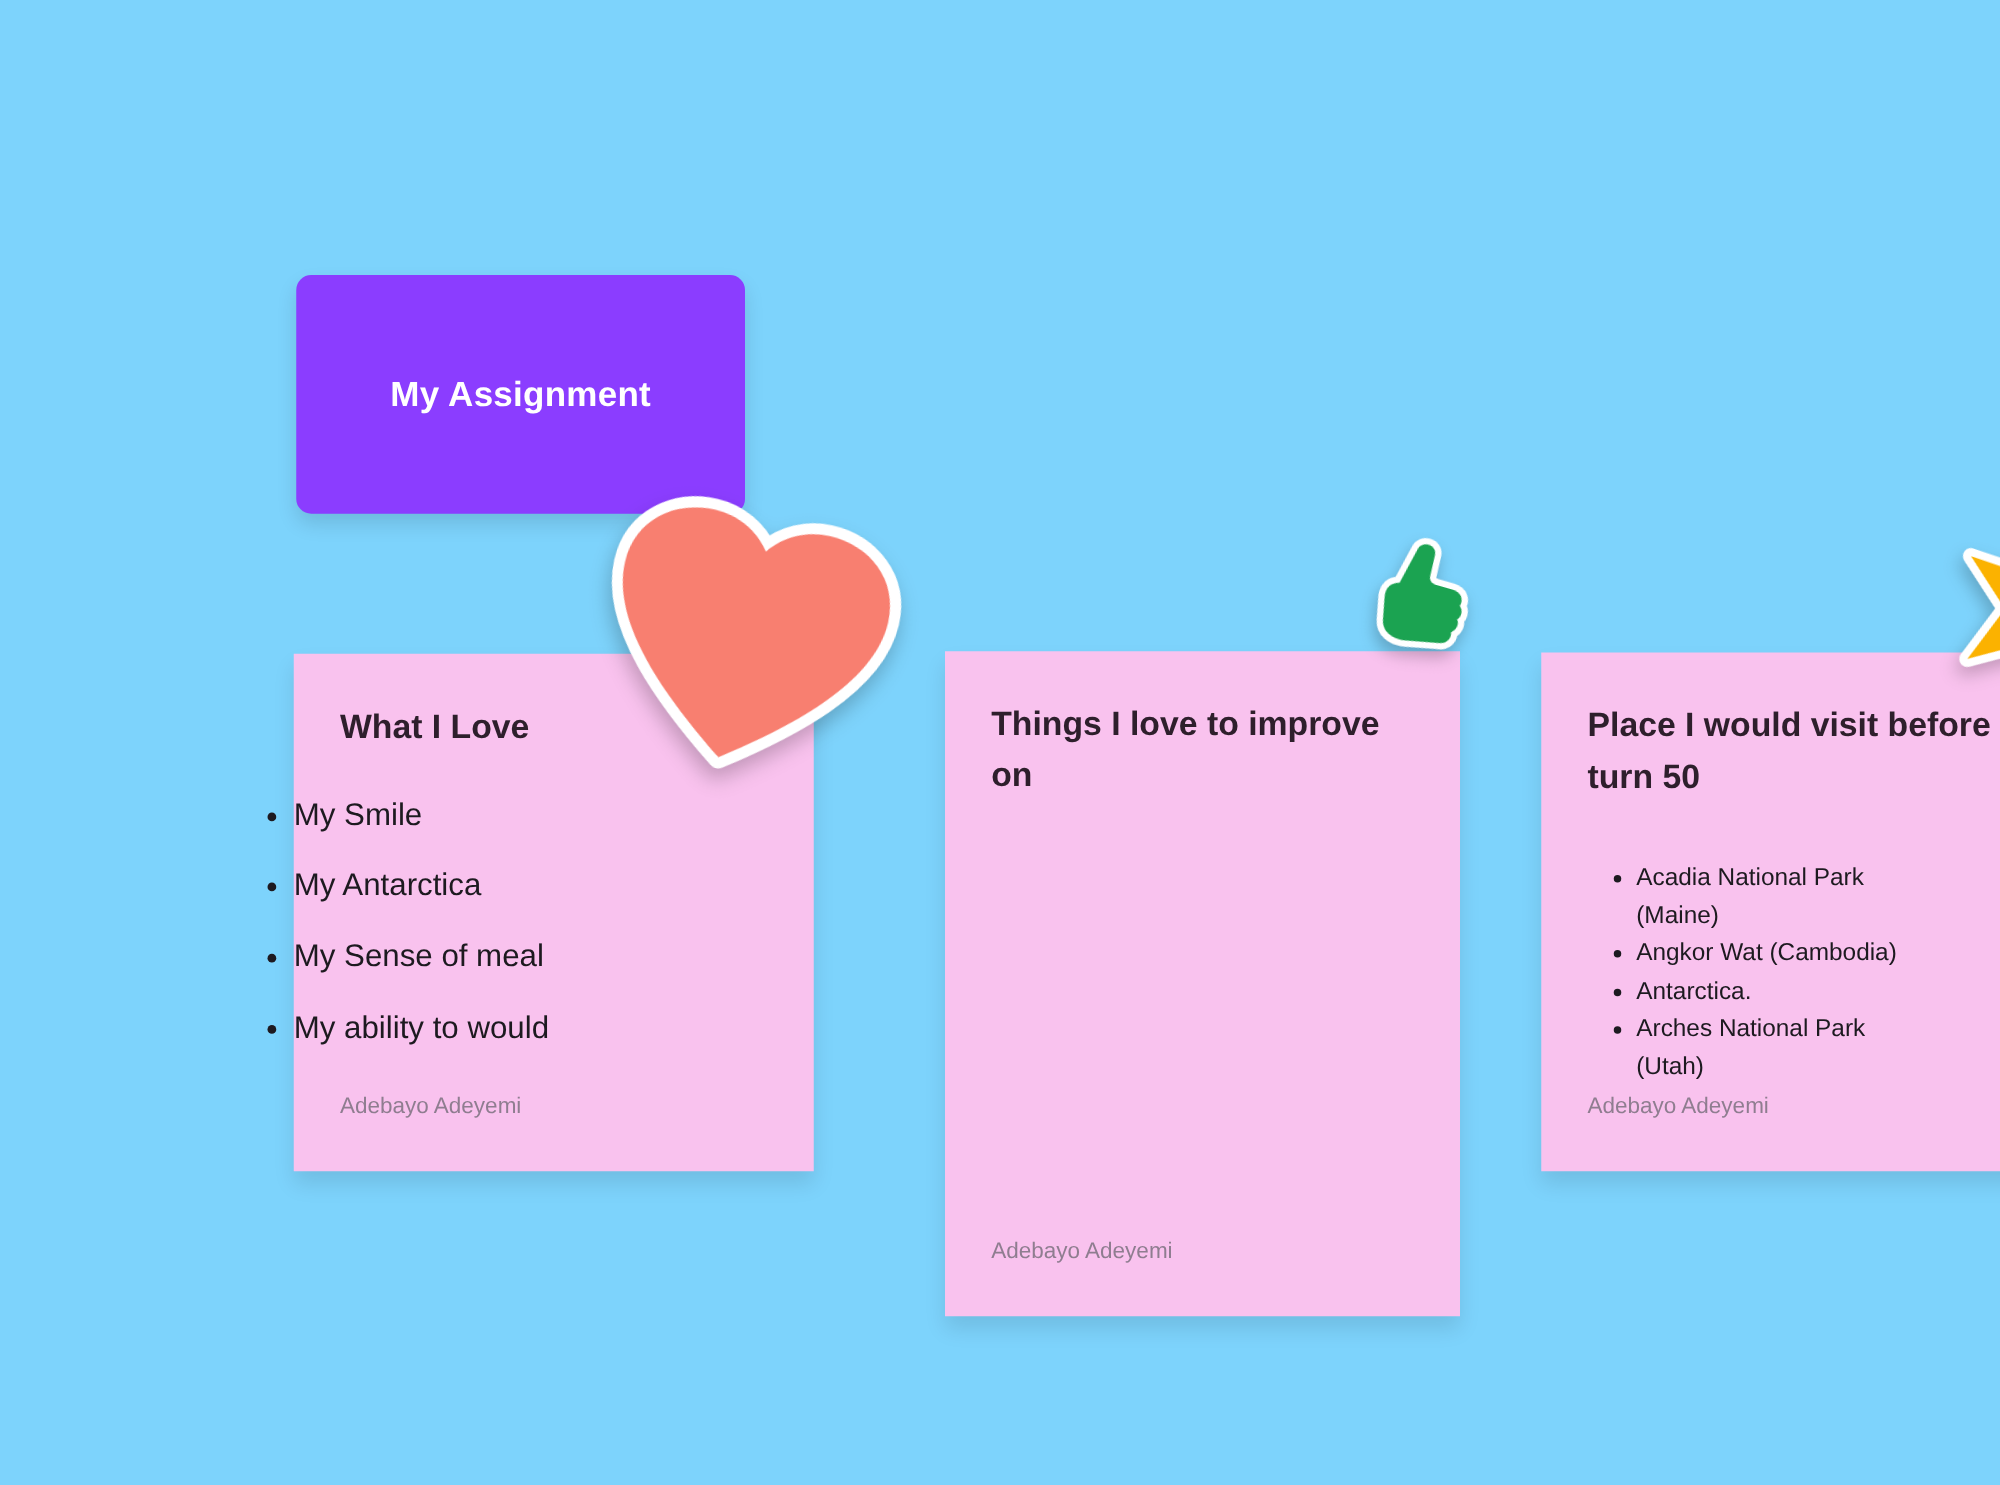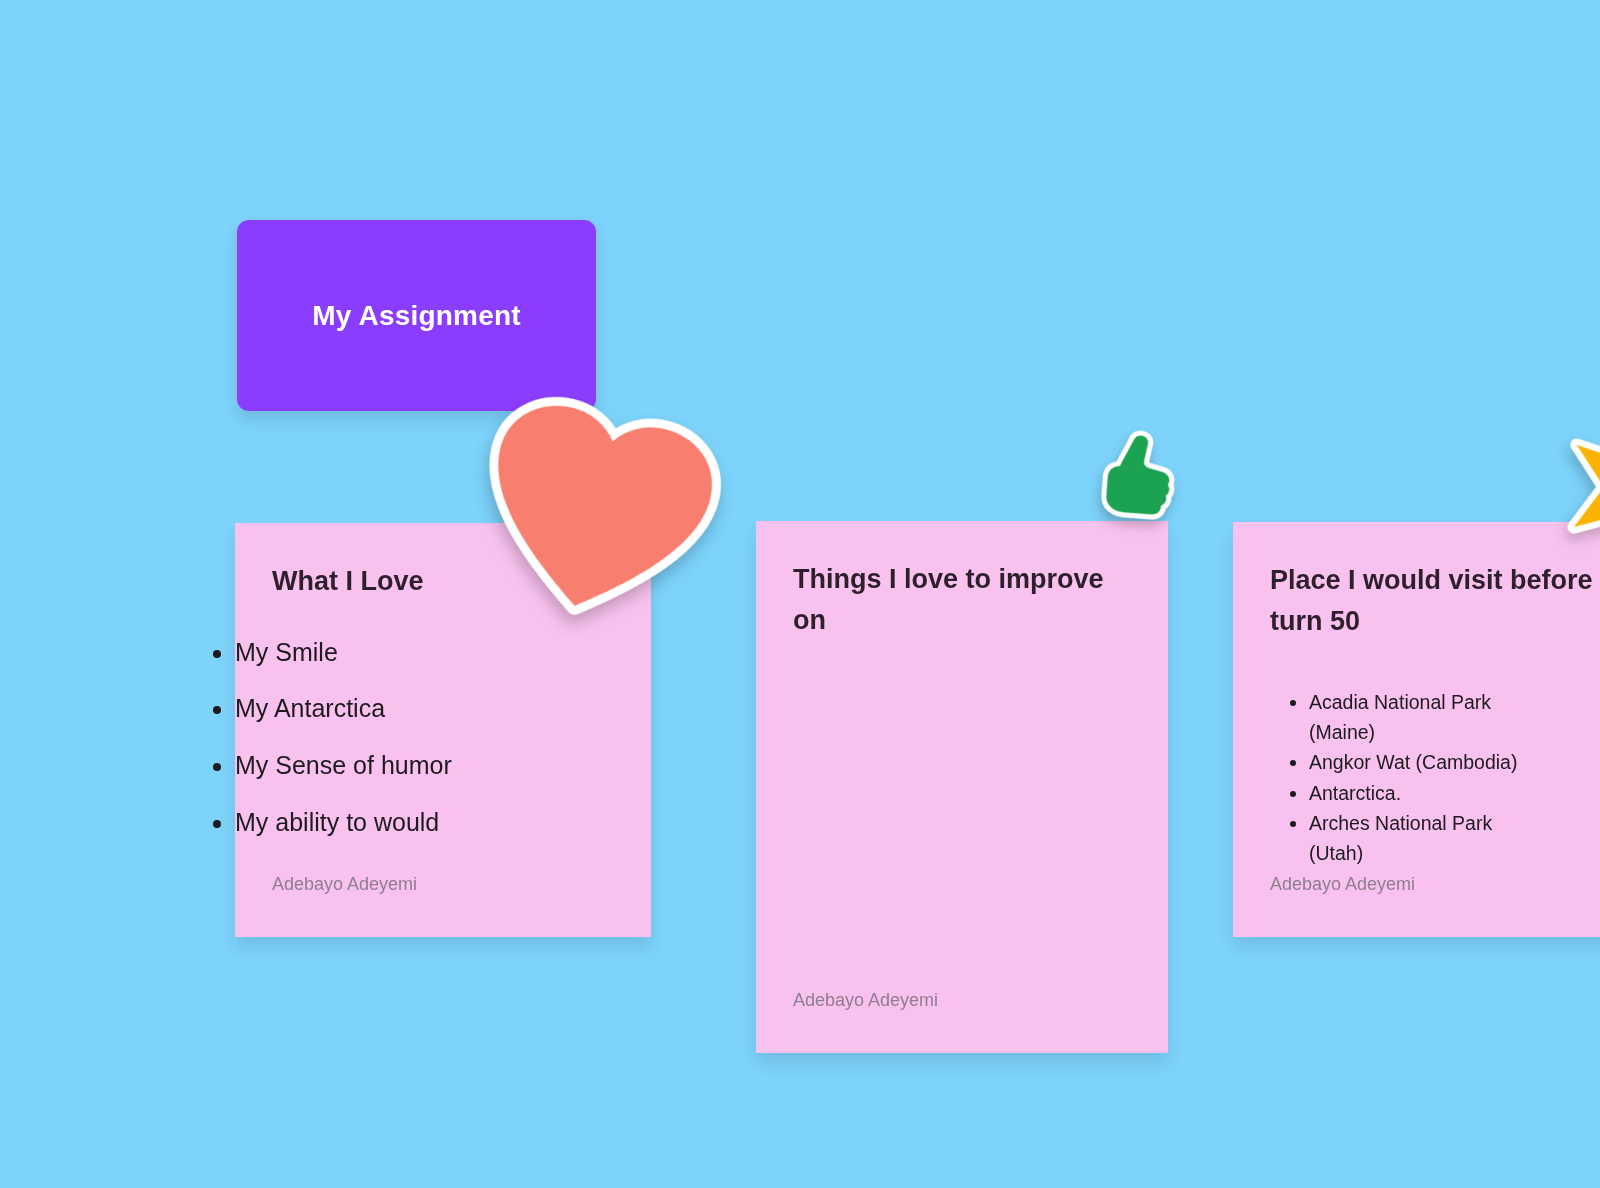--- a/index.html
+++ b/index.html
@@ -98,21 +98,21 @@
 
   <div class="assignment-card">
     <span class="label">My Assignment</span>
   </div>
 
   <div class="note note-1">
     <div class="title">What I Love</div>
     <ul>
       <li>My Smile</li>
       <li>My Antarctica</li>
-      <li>My Sense of humor</li>
+      <li>My Sense of meal</li>
       <li>My ability to would</li>
     </ul>
     <div class="author">Adebayo Adeyemi</div>
   </div>
 
   <div class="note note-2">
     <div class="title">Things I love to improve
 on</div>
     <div class="author">Adebayo Adeyemi</div>
   </div>

